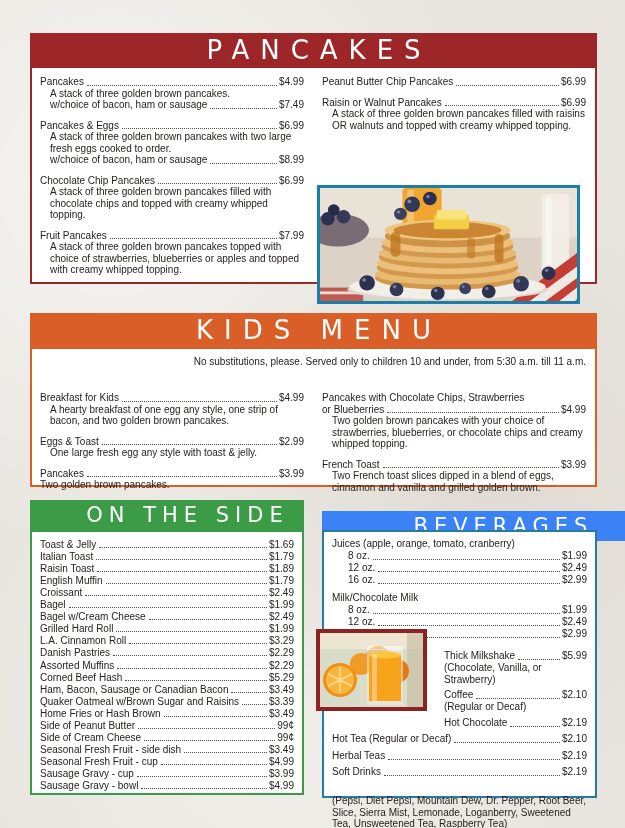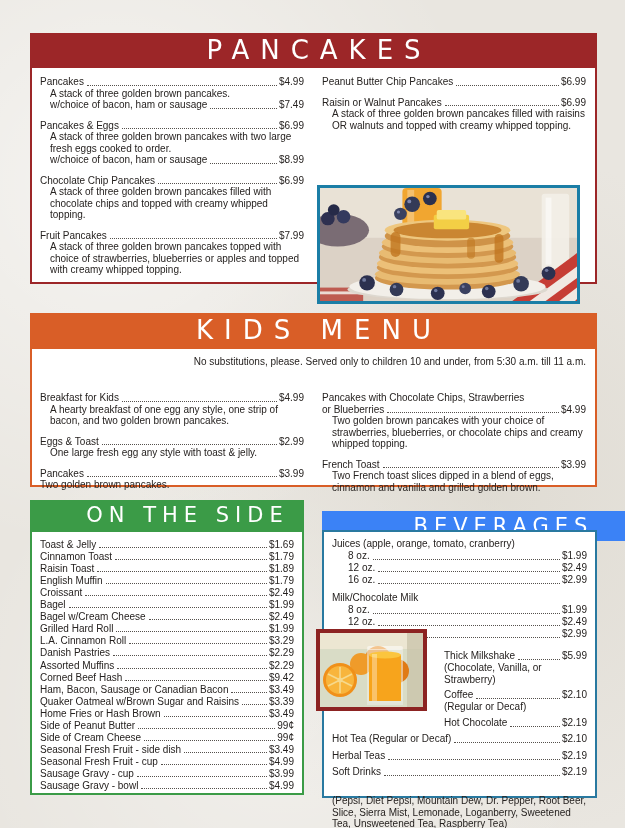--- a/index.html
+++ b/index.html
@@ -244,21 +244,21 @@
   <div id="side-hdr" class="hdr hdr-sm">
     <span>ON THE SIDE</span>
   </div>
   <div id="side-box" class="box">
     <div class="srow">
         <span class="nm">Toast &amp; Jelly</span>
         <span class="dots"></span>
         <span class="pr">$1.69</span>
       </div>
     <div class="srow">
-        <span class="nm">Cinnamon Toast</span>
+        <span class="nm">Italian Toast</span>
         <span class="dots"></span>
         <span class="pr">$1.79</span>
       </div>
     <div class="srow">
         <span class="nm">Raisin Toast</span>
         <span class="dots"></span>
         <span class="pr">$1.89</span>
       </div>
     <div class="srow">
         <span class="nm">English Muffin</span>
@@ -296,21 +296,21 @@
         <span class="pr">$2.29</span>
       </div>
     <div class="srow">
         <span class="nm">Assorted Muffins</span>
         <span class="dots"></span>
         <span class="pr">$2.29</span>
       </div>
     <div class="srow">
         <span class="nm">Corned Beef Hash</span>
         <span class="dots"></span>
-        <span class="pr">$9.42</span>
+        <span class="pr">$5.29</span>
       </div>
     <div class="srow">
         <span class="nm">Ham, Bacon, Sausage or Canadian Bacon</span>
         <span class="dots"></span>
         <span class="pr">$3.49</span>
       </div>
     <div class="srow">
         <span class="nm">Quaker Oatmeal w/Brown Sugar and Raisins</span>
         <span class="dots"></span>
         <span class="pr">$3.39</span>

